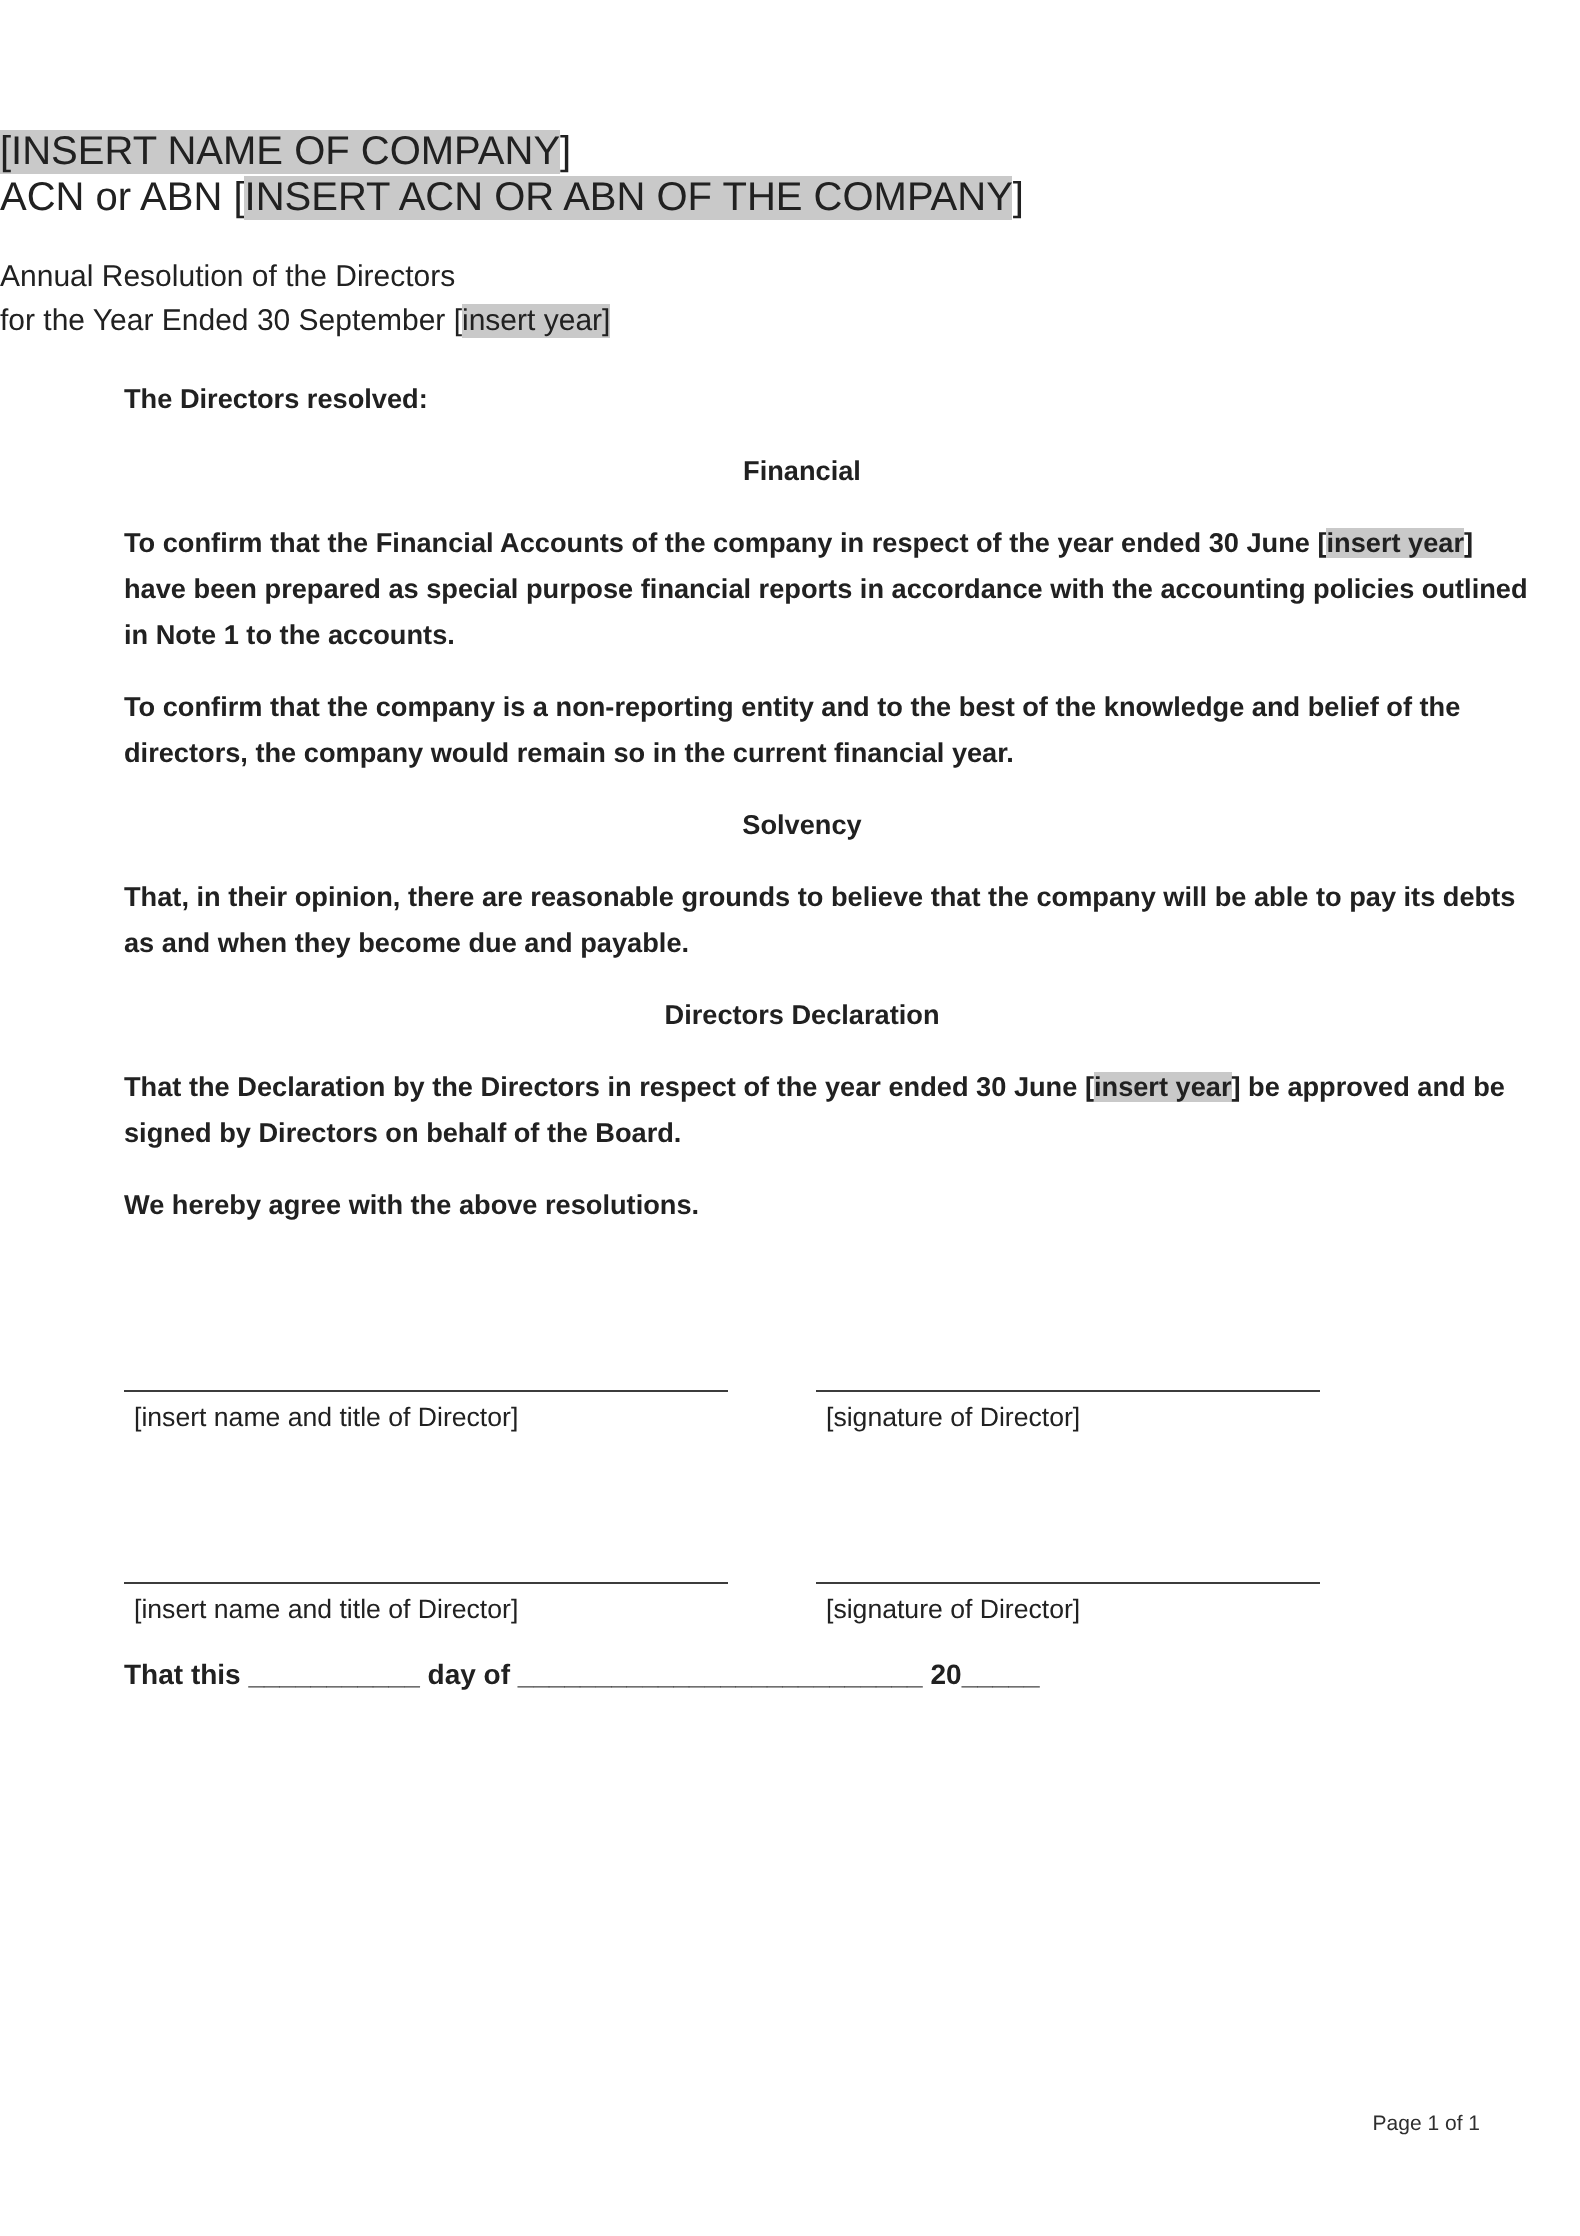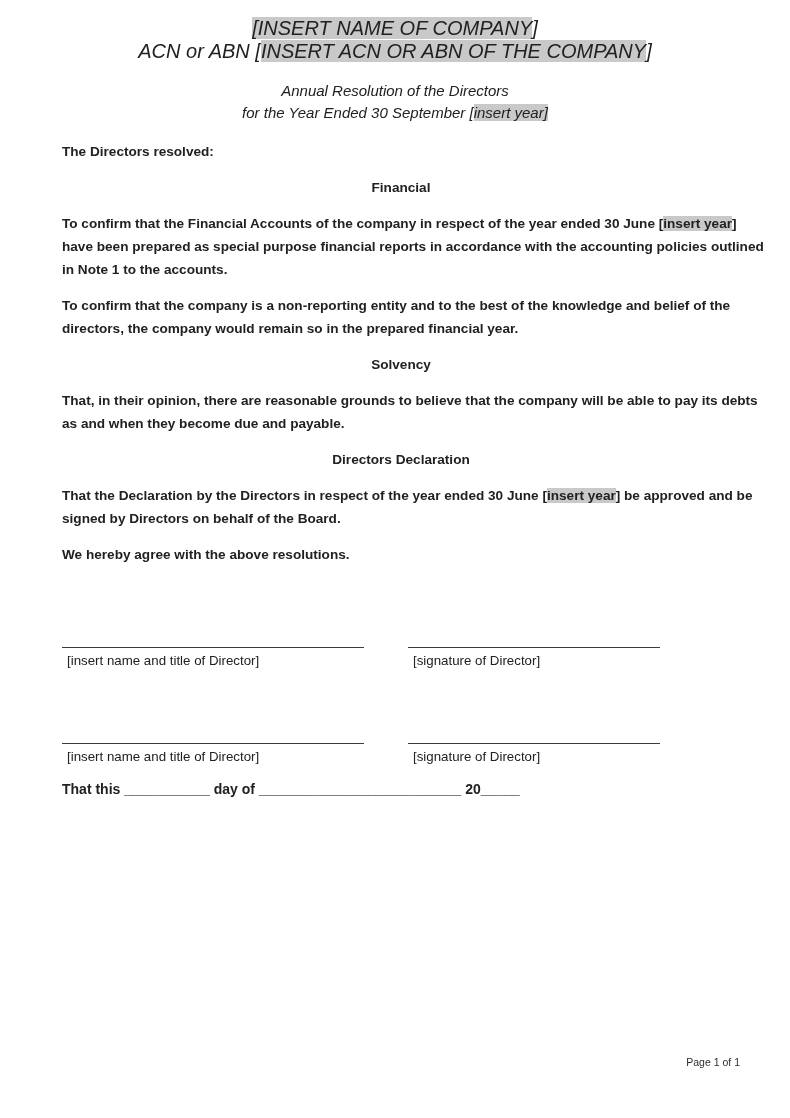--- a/index.html
+++ b/index.html
@@ -8,21 +8,21 @@
     position: relative;
     width: 790px;
     height: 1118px;
     background: #ffffff;
     overflow: hidden;
     font-family: "Liberation Sans", "DejaVu Sans", sans-serif;
     color: #212121;
   }
   .hl { background-color: var(--hl-color, #c9c9c9); }
 
-  .header { padding-top: 16px; text-align: center; font-style: italic; }
+  .header { padding-top: 64px; text-align: left; }
   .company-line { font-size: 20px; line-height: 24px; }
   .acn-line { font-size: 20px; line-height: 22px; }
   .title-block { margin-top: 18px; font-size: 15px; line-height: 22px; }
 
   .content { margin: 0 50px 0 62px; font-size: 13.6px; line-height: 23px; }
   .content p, .content h3 { margin: 13px 0 0 0; padding: 0; font-weight: bold; }
   .content h3 { font-size: 13.6px; font-weight: bold; text-align: center; }
   .content .intro { margin-top: 16px; }
   .rich { white-space: nowrap; }
 
@@ -56,21 +56,21 @@
       <div>Annual Resolution of the Directors</div>
       <div><span>for the Year Ended 30 September [</span><span class="hl">insert year]</span></div>
     </div>
   </div>
 
   <div class="content">
     <p class="intro">The Directors resolved:</p>
 
     <h3>Financial</h3>
     <p class="rich"><span>To confirm that the Financial Accounts of the company in respect of the year ended 30 June [</span><span class="hl">insert year</span><span>]</span><br><span>have been prepared as special purpose financial reports in accordance with the accounting policies outlined</span><br><span>in Note 1 to the accounts.</span></p>
-    <p class="rich"><span>To confirm that the company is a non-reporting entity and to the best of the knowledge and belief of the</span><br><span>directors, the company would remain so in the prepared financial year.</span></p>
+    <p class="rich"><span>To confirm that the company is a non-reporting entity and to the best of the knowledge and belief of the</span><br><span>directors, the company would remain so in the current financial year.</span></p>
 
     <h3>Solvency</h3>
     <p class="rich"><span>That, in their opinion, there are reasonable grounds to believe that the company will be able to pay its debts</span><br><span>as and when they become due and payable.</span></p>
 
     <h3>Directors Declaration</h3>
     <p class="rich"><span>That the Declaration by the Directors in respect of the year ended 30 June [</span><span class="hl">insert year</span><span>] be approved and be</span><br><span>signed by Directors on behalf of the Board.</span></p>
 
     <p>We hereby agree with the above resolutions.</p>
 
     <div class="sig-row sig-row-1">

